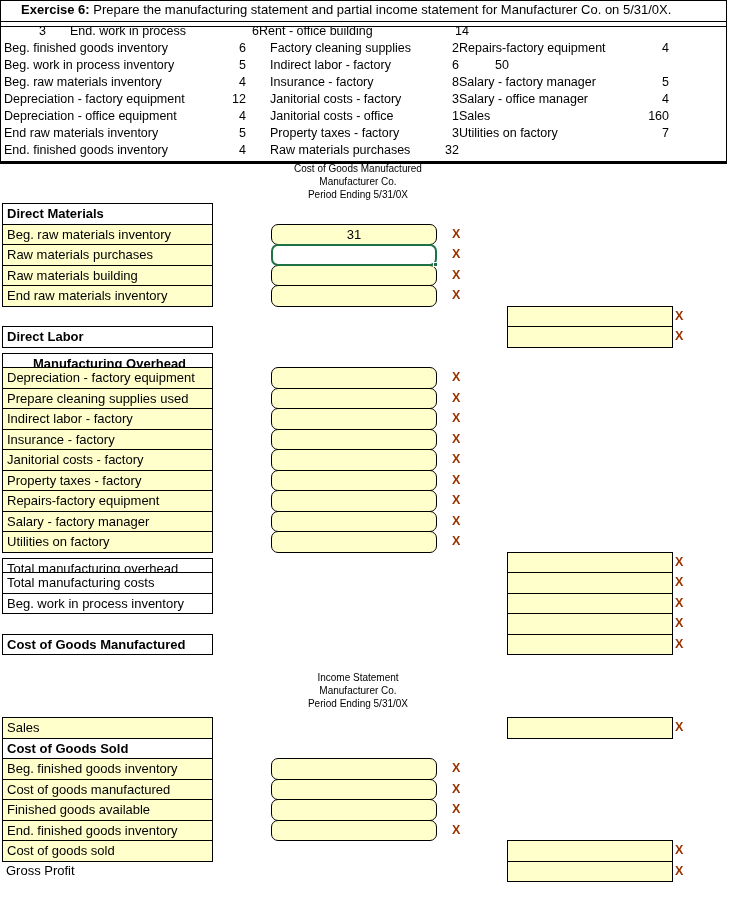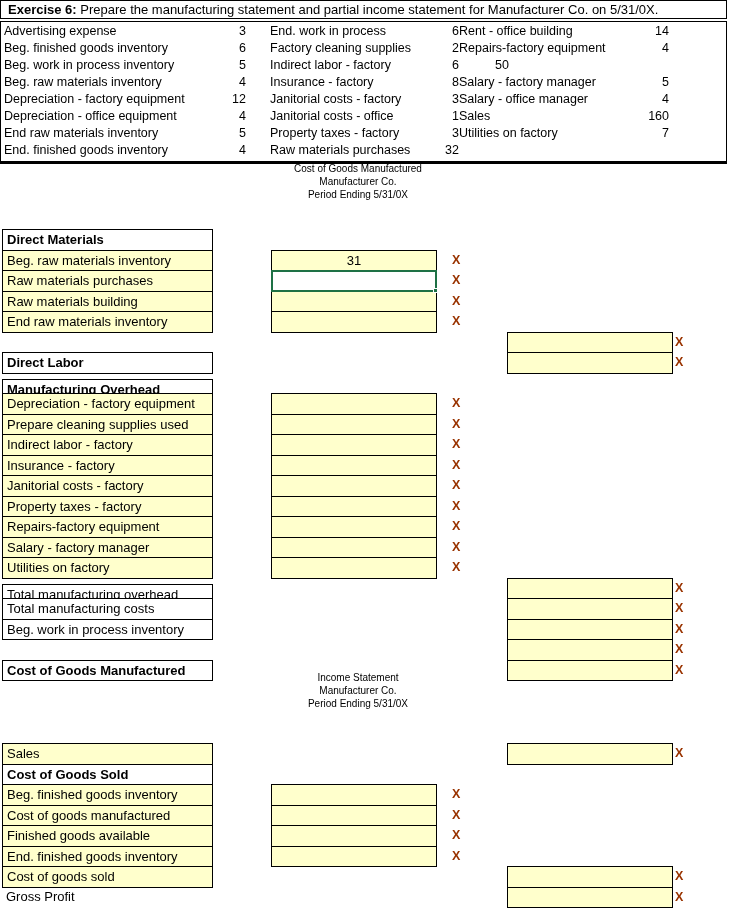--- a/index.html
+++ b/index.html
@@ -1,74 +1,73 @@
 <!DOCTYPE html>
 <html style="--fill: #FFFFCC; --x: #993300; --sel: #1E7145;"><head>
 <meta charset="utf-8">
 <style>
   :root{ --fill:#FFFFCC; --x:#993300; --sel:#1E7145; }
   *{ margin:0; padding:0; box-sizing:border-box; }
   body{ font-family:"Liberation Sans", sans-serif; background:#fff; color:#000; }
   .page{ position:relative; width:741px; height:917px; background:#fff; overflow:hidden; }
 
   
-  .title-bar{ position:absolute; left:0; top:0; width:727px; height:19px;
-    border:1px solid #000; font-size:13px; line-height:17px; padding-left:7px; white-space:nowrap; }
+  .title-bar{ position:absolute; left:0; top:0; width:727px; height:27px;
+    border:1px solid #000; font-size:13px; line-height:17px; padding-left:20px; white-space:nowrap; }
   .title-bar b{ font-weight:bold; }
 
   
   .acc-table{ position:absolute; left:0; top:21px; width:727px;
     border:1px solid #000; border-bottom:3px solid #000; padding:1px 0 2px 3px; font-size:12.5px; }
   .acc-row{ display:flex; height:17px; line-height:17px; white-space:nowrap; }
   .acc-label.c0{ width:200px; }
   .acc-value.c0{ width:42px; text-align:right; }
   .acc-label.c1{ margin-left:24px; width:158px; }
   .acc-value.c1{ width:31px; text-align:right; }
   .acc-label.c2{ width:160px; }
   .acc-value.c2{ width:50px; text-align:right; }
 
   
   .stmt-heading{ position:absolute; left:0; width:716px; text-align:center;
     font-size:10px; line-height:13px; }
   #cogm-heading{ top:162px; }
   #income-heading{ top:671px; }
 
   
-  .statement{ position:absolute; left:0; width:741px;margin-top:26px; }
+  .statement{ position:absolute; left:0; width:741px; }
   #cogm-statement{ top:203px; height:453px; }
   #income-statement{ top:717px; height:166px; }
 
   .cell{ position:absolute; border:1px solid #000; font-size:13px; line-height:19.5px; }
   .label-cell{ left:2px; width:211px; padding-left:4px; white-space:nowrap; background:#fff; }
   .label-cell.header{ font-weight:bold; background:#fff; }
   .label-cell.item{ background:var(--fill); }
   .label-cell.plain{ background:#fff; }
   .label-cell.bare{ border:none; background:transparent; }
   .box{ background:var(--fill); text-align:center; }
-  .box.mid{ left:271px; width:166px; }
+  .box.mid{ left:271px; width:166px;border-radius:7px; }
   .box.right{ left:507px; width:166px; }
   .box.selected{ border:2px solid var(--sel); background:#fff; z-index:2; line-height:17.5px; }
   .fill-handle{ position:absolute; right:-3px; bottom:-3px; width:5px; height:5px;
     background:var(--sel); border:1px solid #fff; }
   .x{ position:absolute; color:var(--x); font-weight:bold; font-size:12.5px; }
   .x.mid{ left:452px; }
   .x.right{ left:675px; }
 </style>
 </head>
 <body>
 
 <div class="page">
 
   <div class="title-bar">
     <b>Exercise 6:</b><span> Prepare the manufacturing statement and partial income statement for Manufacturer Co. on 5/31/0X.</span>
   </div>
 
   <div class="acc-table" id="accounts-table">
       <div class="acc-row">
-        <div class="acc-label c0">Advertising expense</div>
         <div class="acc-value c0">3</div>
         <div class="acc-label c1">End. work in process</div>
         <div class="acc-value c1">6</div>
         <div class="acc-label c2">Rent - office building</div>
         <div class="acc-value c2">14</div>
       </div>
       <div class="acc-row">
         <div class="acc-label c0">Beg. finished goods inventory</div>
         <div class="acc-value c0">6</div>
         <div class="acc-label c1">Factory cleaning supplies</div>
@@ -145,21 +144,21 @@
       <div class="cell box mid" style="top: 61.5px; height: 21.5px;"></div>
       <div class="x mid" style="top: 61.5px; height: 21.5px; line-height: 21.5px;">X</div>
       <div class="cell label-cell item" style="top: 82px; height: 21.5px;">End raw materials inventory</div>
       <div class="cell box mid" style="top: 82px; height: 21.5px;"></div>
       <div class="x mid" style="top: 82px; height: 21.5px; line-height: 21.5px;">X</div>
       <div class="cell box right" style="top: 102.5px; height: 21.5px;"></div>
       <div class="x right" style="top: 102.5px; height: 21.5px; line-height: 21.5px;">X</div>
       <div class="cell label-cell header" style="top: 123px; height: 21.5px;">Direct Labor</div>
       <div class="cell box right" style="top: 123px; height: 21.5px;"></div>
       <div class="x right" style="top: 123px; height: 21.5px; line-height: 21.5px;">X</div>
-      <div class="cell label-cell header" style="top: 150px; height: 21.5px;">Manufacturing Overhead</div>
+      <div class="cell label-cell header" style="top: 150px; height: 21.5px; text-align: center;">Manufacturing Overhead</div>
       <div class="cell label-cell item" style="top: 164px; height: 21.5px;">Depreciation - factory equipment</div>
       <div class="cell box mid" style="top: 164px; height: 21.5px;"></div>
       <div class="x mid" style="top: 164px; height: 21.5px; line-height: 21.5px;">X</div>
       <div class="cell label-cell item" style="top: 184.5px; height: 21.5px;">Prepare cleaning supplies used</div>
       <div class="cell box mid" style="top: 184.5px; height: 21.5px;"></div>
       <div class="x mid" style="top: 184.5px; height: 21.5px; line-height: 21.5px;">X</div>
       <div class="cell label-cell item" style="top: 205px; height: 21.5px;">Indirect labor - factory</div>
       <div class="cell box mid" style="top: 205px; height: 21.5px;"></div>
       <div class="x mid" style="top: 205px; height: 21.5px; line-height: 21.5px;">X</div>
       <div class="cell label-cell item" style="top: 225.5px; height: 21.5px;">Insurance - factory</div>

